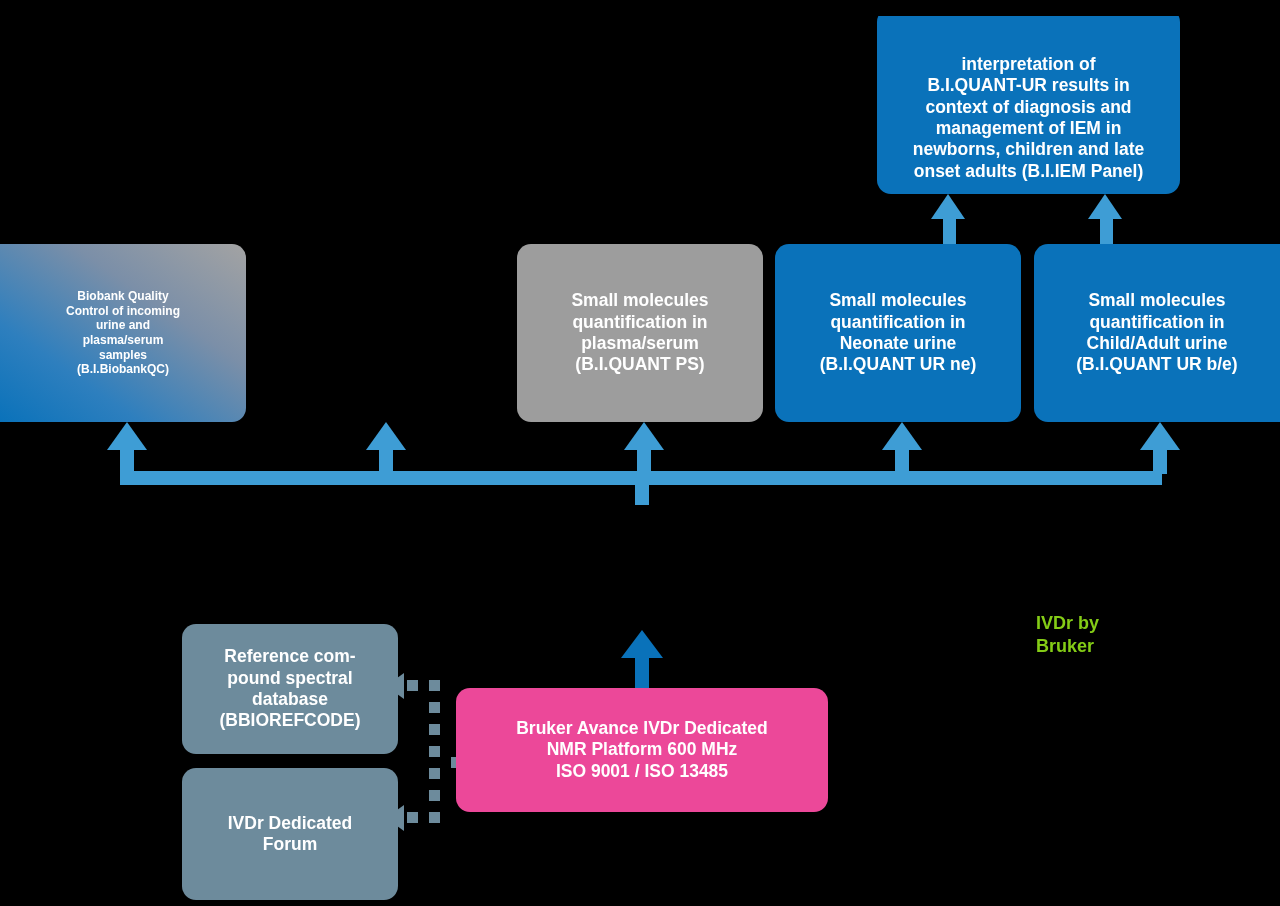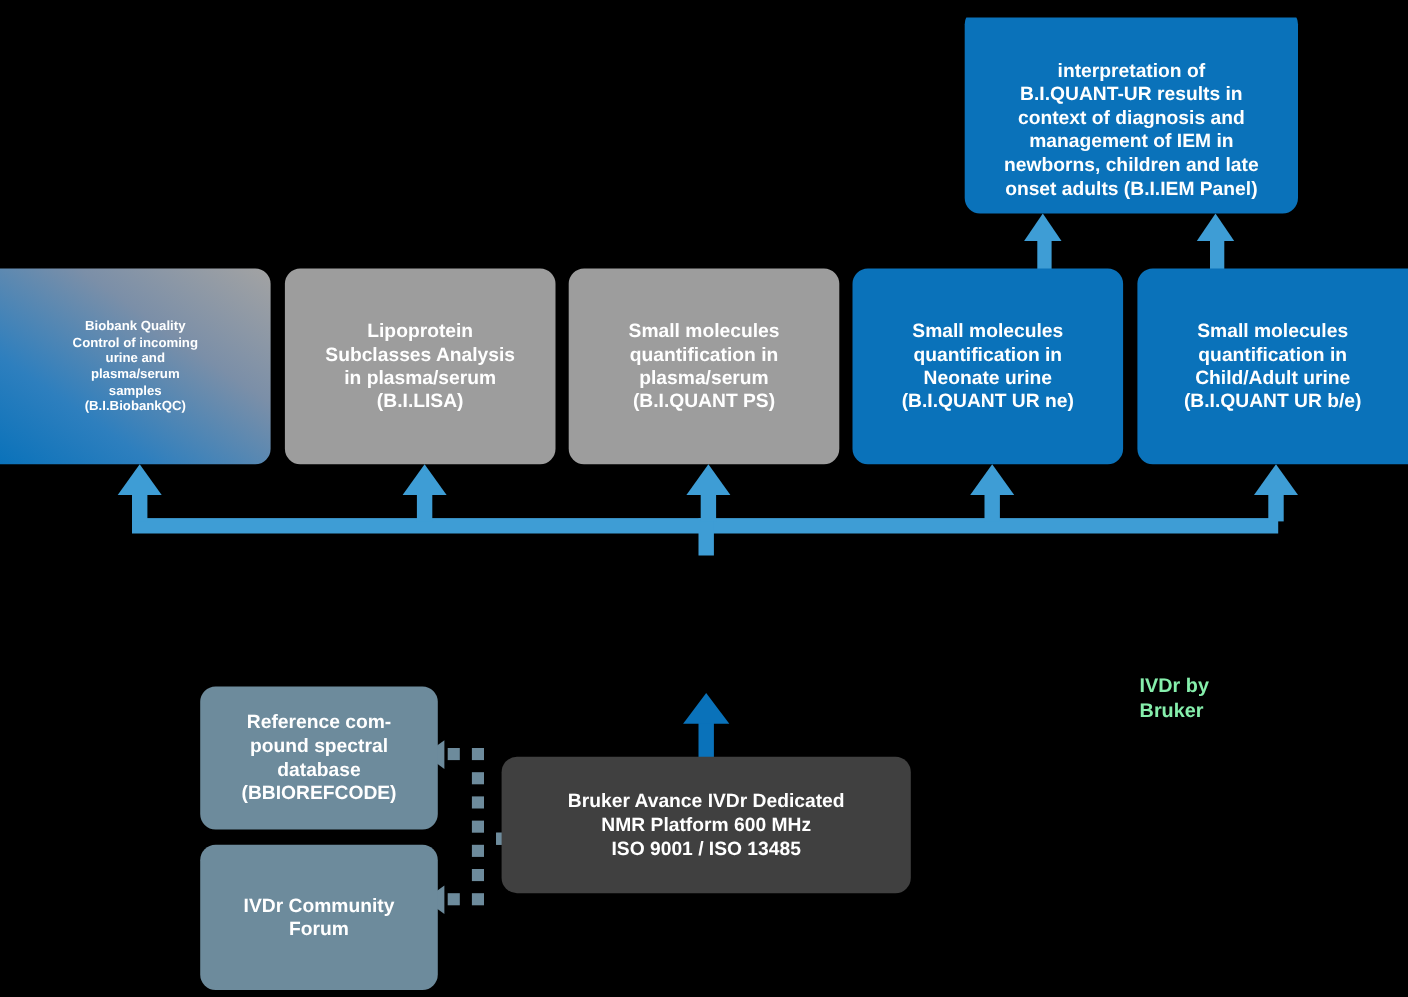--- a/index.html
+++ b/index.html
@@ -70,21 +70,21 @@
 
   
   #box-methods {
     left: 456px; top: 488px; width: 372px; height: 126px;
     background: #3E9DD5; font-size: 17.5px;
   }
 
   
   #box-nmr {
     left: 456px; top: 672px; width: 372px; height: 124px;
-    background: #404040; font-size: 17.5px;
+    background: #ec4899; font-size: 17.5px;
   }
 
   
   #box-bbiorefcode {
     left: 182px; top: 608px; width: 216px; height: 130px;
     background: #6D8B9C; font-size: 17.5px;
   }
   #box-forum {
     left: 182px; top: 752px; width: 216px; height: 132px;
     background: #6D8B9C; font-size: 17.5px;
@@ -135,21 +135,21 @@
     font-weight: bold;
     font-size: 19px;
     line-height: 1.25;
     text-align: left;
     white-space: pre-line;
     letter-spacing: -0.2px;
   }
   #ivdr-by-bruker {
     position: absolute;
     left: 1036px; top: 596px; width: 150px;
-    color: #86efac;
+    color: #84cc16;
     font-weight: bold;
     font-size: 18px;
     line-height: 1.3;
     text-align: left;
     white-space: pre-line;
   }
 </style>
 </head>
 <body>
 
@@ -209,24 +209,20 @@
 newborns, children and late
 onset adults (B.I.IEM Panel)</div>
 
   <div class="box" id="box-biobankqc">Biobank Quality
 Control of incoming
 urine and
 plasma/serum
 samples
 (B.I.BiobankQC)</div>
 
-  <div class="box" id="box-lisa">Lipoprotein
-Subclasses Analysis
-in plasma/serum
-(B.I.LISA)</div>
 
   <div class="box" id="box-quantps">Small molecules
 quantification in
 plasma/serum
 (B.I.QUANT PS)</div>
 
   <div class="box" id="box-quanturne">Small molecules
 quantification in
 Neonate urine
 (B.I.QUANT UR ne)</div>
@@ -239,21 +235,21 @@
 
   <div class="box" id="box-nmr">Bruker Avance IVDr Dedicated
 NMR Platform 600 MHz
 ISO 9001 / ISO 13485</div>
 
   <div class="box" id="box-bbiorefcode">Reference com-
 pound spectral
 database
 (BBIOREFCODE)</div>
 
-  <div class="box" id="box-forum">IVDr Community
+  <div class="box" id="box-forum">IVDr Dedicated
 Forum</div>
 
 
 
   <div id="ivdr-by-bruker">IVDr by
 Bruker</div>
 
 </div>
 
 </body></html>

